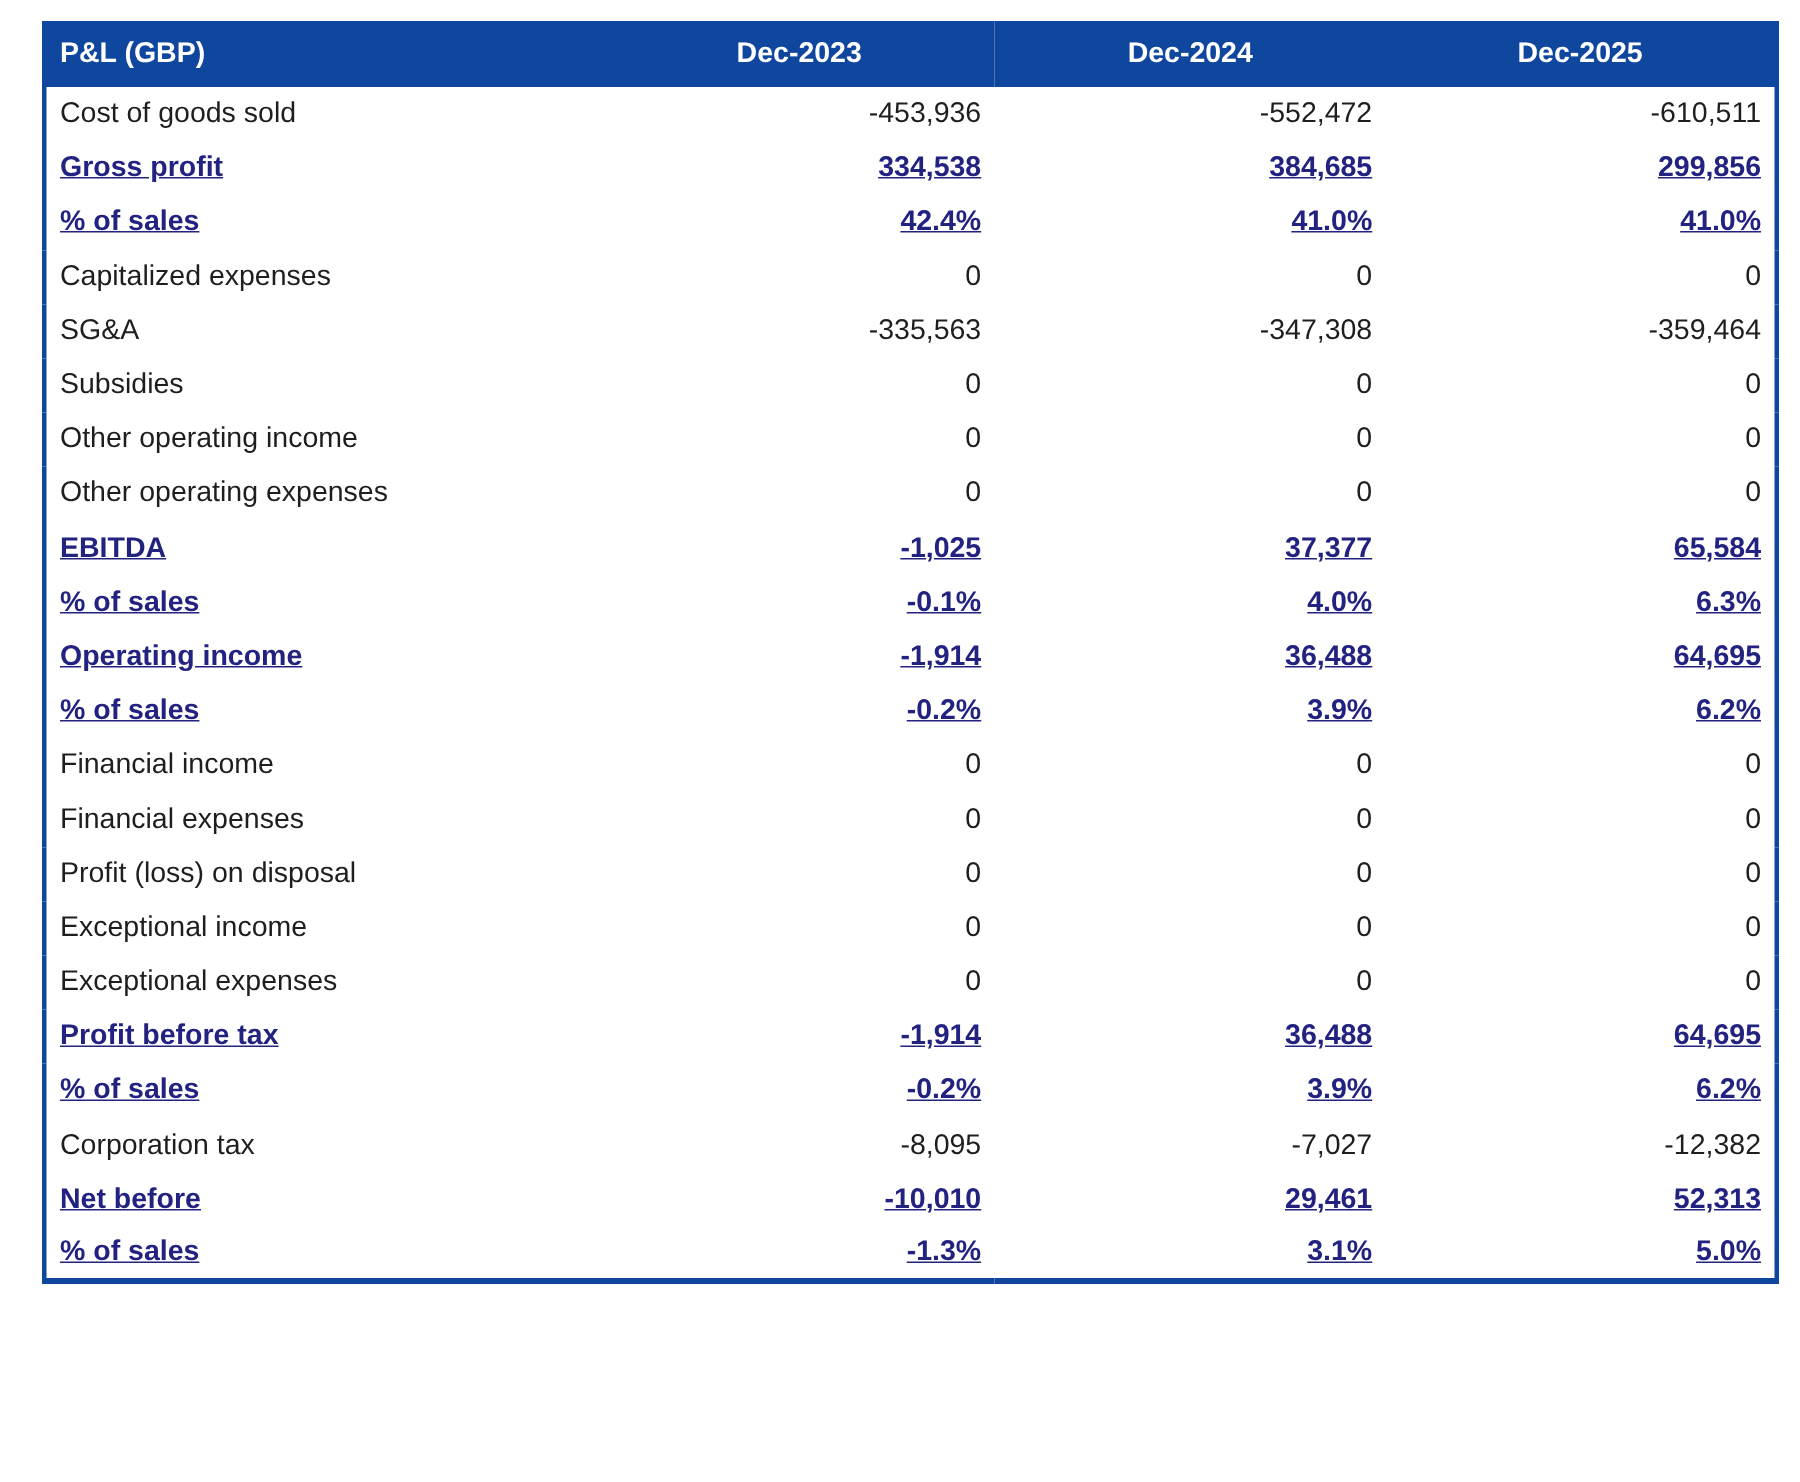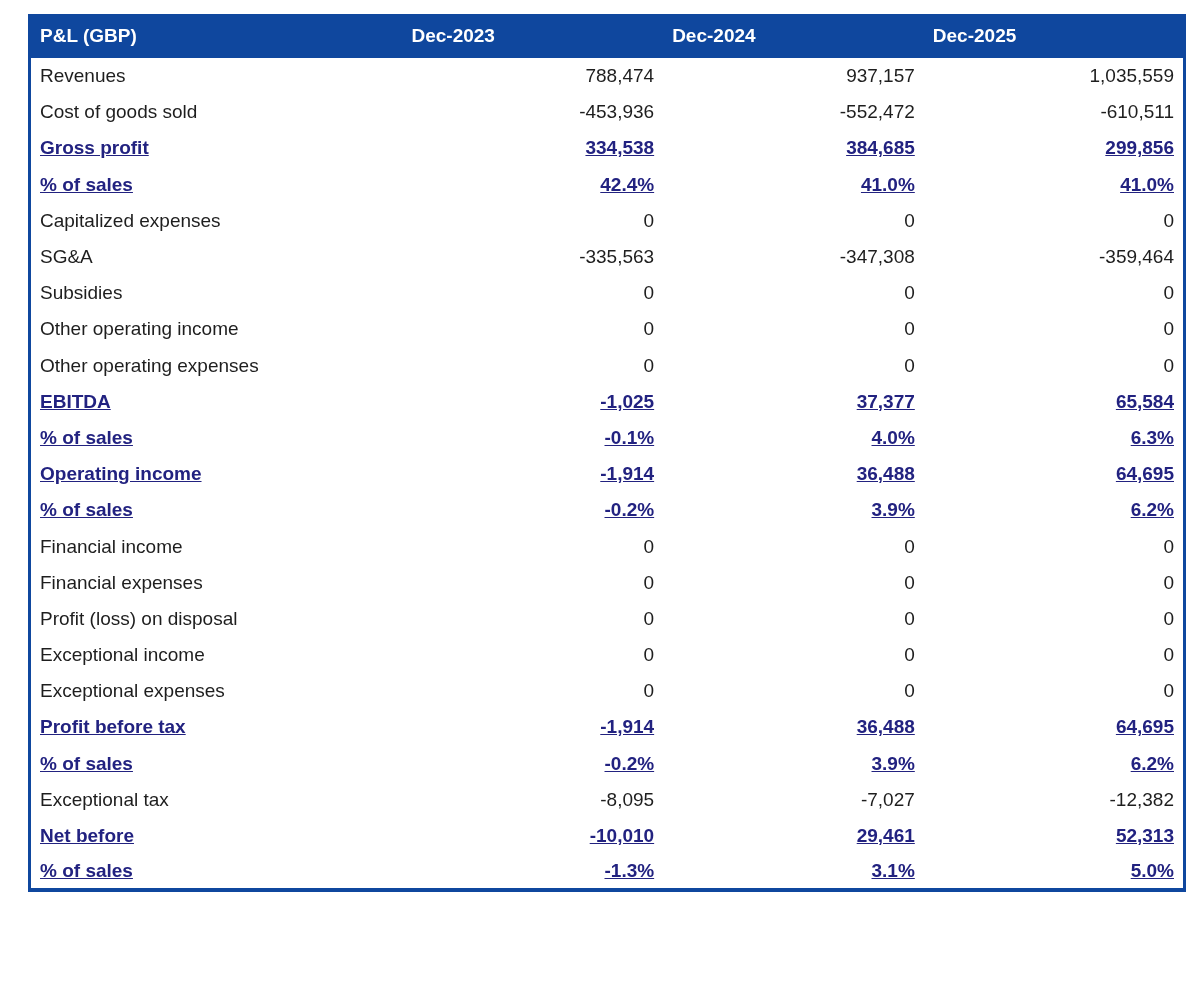--- a/index.html
+++ b/index.html
@@ -27,21 +27,21 @@
   }
   col.c-label { width: 372px; }
   col.c-val   { width: 260px; }
   thead th {
     background: #0F479E;
     color: #ffffff;
     font-size: 19px;
     font-weight: bold;
     height: 44px;
     padding: 0 9px;
-    text-align: left;
+    text-align: center;
     vertical-align: middle;
     white-space: nowrap;
   }
   thead th.label { text-align: left; }
   tbody td {
     height: 36.2px;
     font-size: 19px;
     color: #1E1E1E;
     text-align: right;
     padding: 0 9px;
@@ -69,26 +69,20 @@
     <thead>
       <tr>
         <th class="label">P&amp;L (GBP)</th>
         <th>Dec-2023</th>
         <th>Dec-2024</th>
         <th>Dec-2025</th>
       </tr>
     </thead>
     <tbody>
         <tr>
-          <td>Revenues</td>
-          <td>788,474</td>
-          <td>937,157</td>
-          <td>1,035,559</td>
-        </tr>
-        <tr>
           <td>Cost of goods sold</td>
           <td>-453,936</td>
           <td>-552,472</td>
           <td>-610,511</td>
         </tr>
         <tr class="emph">
           <td>Gross profit</td>
           <td>334,538</td>
           <td>384,685</td>
           <td>299,856</td>
@@ -189,21 +183,21 @@
           <td>36,488</td>
           <td>64,695</td>
         </tr>
         <tr class="emph">
           <td>% of sales</td>
           <td>-0.2%</td>
           <td>3.9%</td>
           <td>6.2%</td>
         </tr>
         <tr>
-          <td>Exceptional tax</td>
+          <td>Corporation tax</td>
           <td>-8,095</td>
           <td>-7,027</td>
           <td>-12,382</td>
         </tr>
         <tr class="emph">
           <td>Net before</td>
           <td>-10,010</td>
           <td>29,461</td>
           <td>52,313</td>
         </tr>

